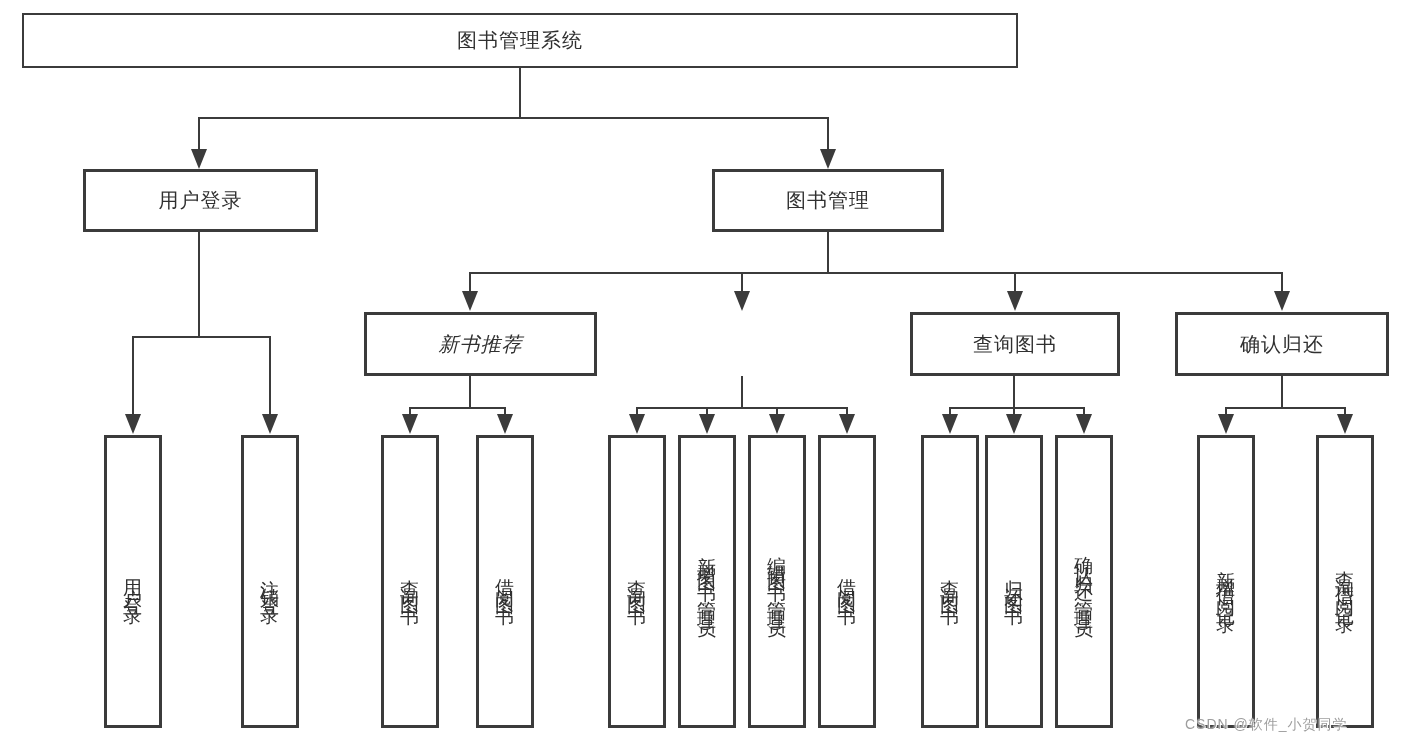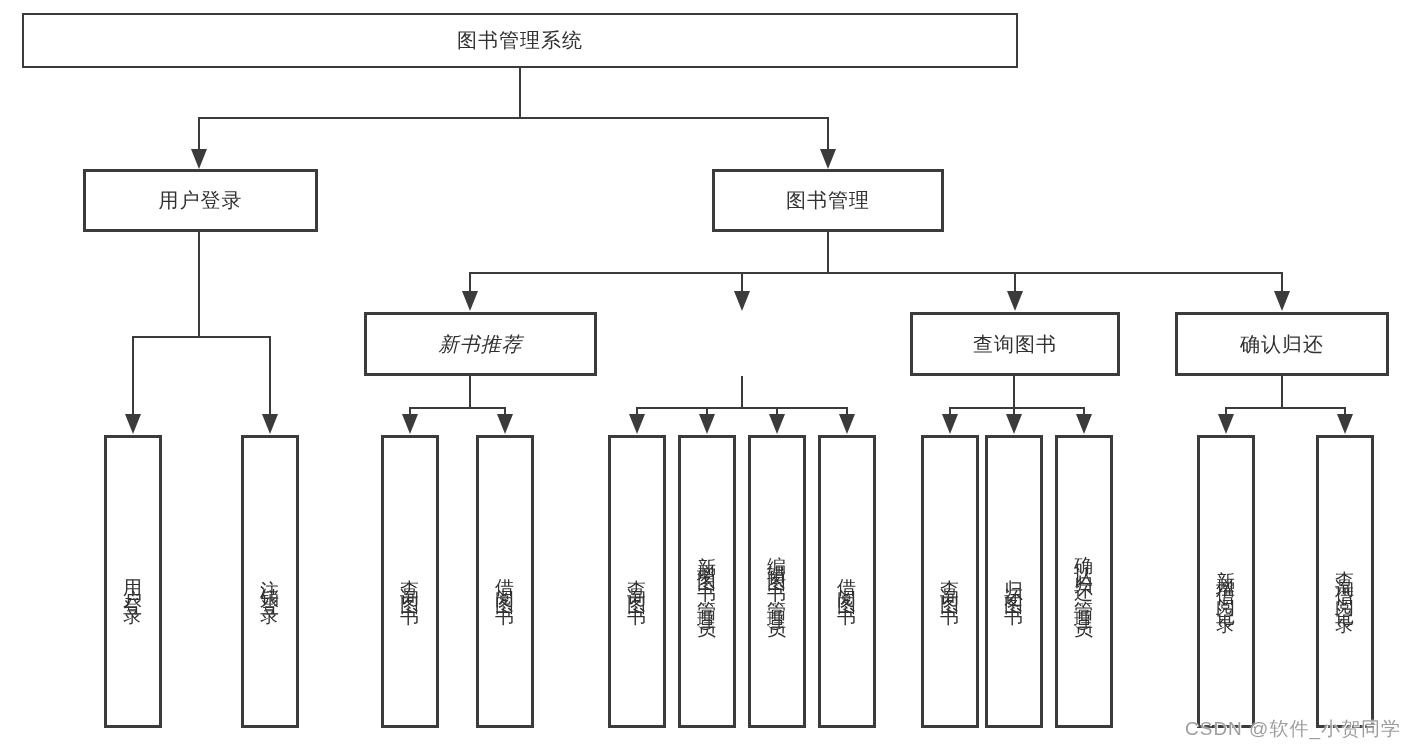--- a/index.html
+++ b/index.html
@@ -27,21 +27,21 @@
   }
   .vl{position:absolute;width:2px;background:var(--line);}
   .hl{position:absolute;height:2px;background:var(--line);}
   .ah{
     position:absolute;width:0;height:0;
     border-left:8px solid transparent;border-right:8px solid transparent;
     border-top:20px solid var(--line);
   }
   .watermark{
     position:absolute;left:1185px;top:716px;
-    font-size:19px;color:var(--watermark);letter-spacing:1px;white-space:nowrap;
+    font-size:14px;color:var(--watermark);letter-spacing:1px;white-space:nowrap;
     text-shadow:0 0 2px #fff,1px 1px 0 #fff;z-index:5;
   }
 </style>
 </head>
 <body>
 
 <div class="canvas">
 
   <div class="node root" style="left:22px;top:13px;width:996px;height:55px;">
     <span class="label">图书管理系统</span>

